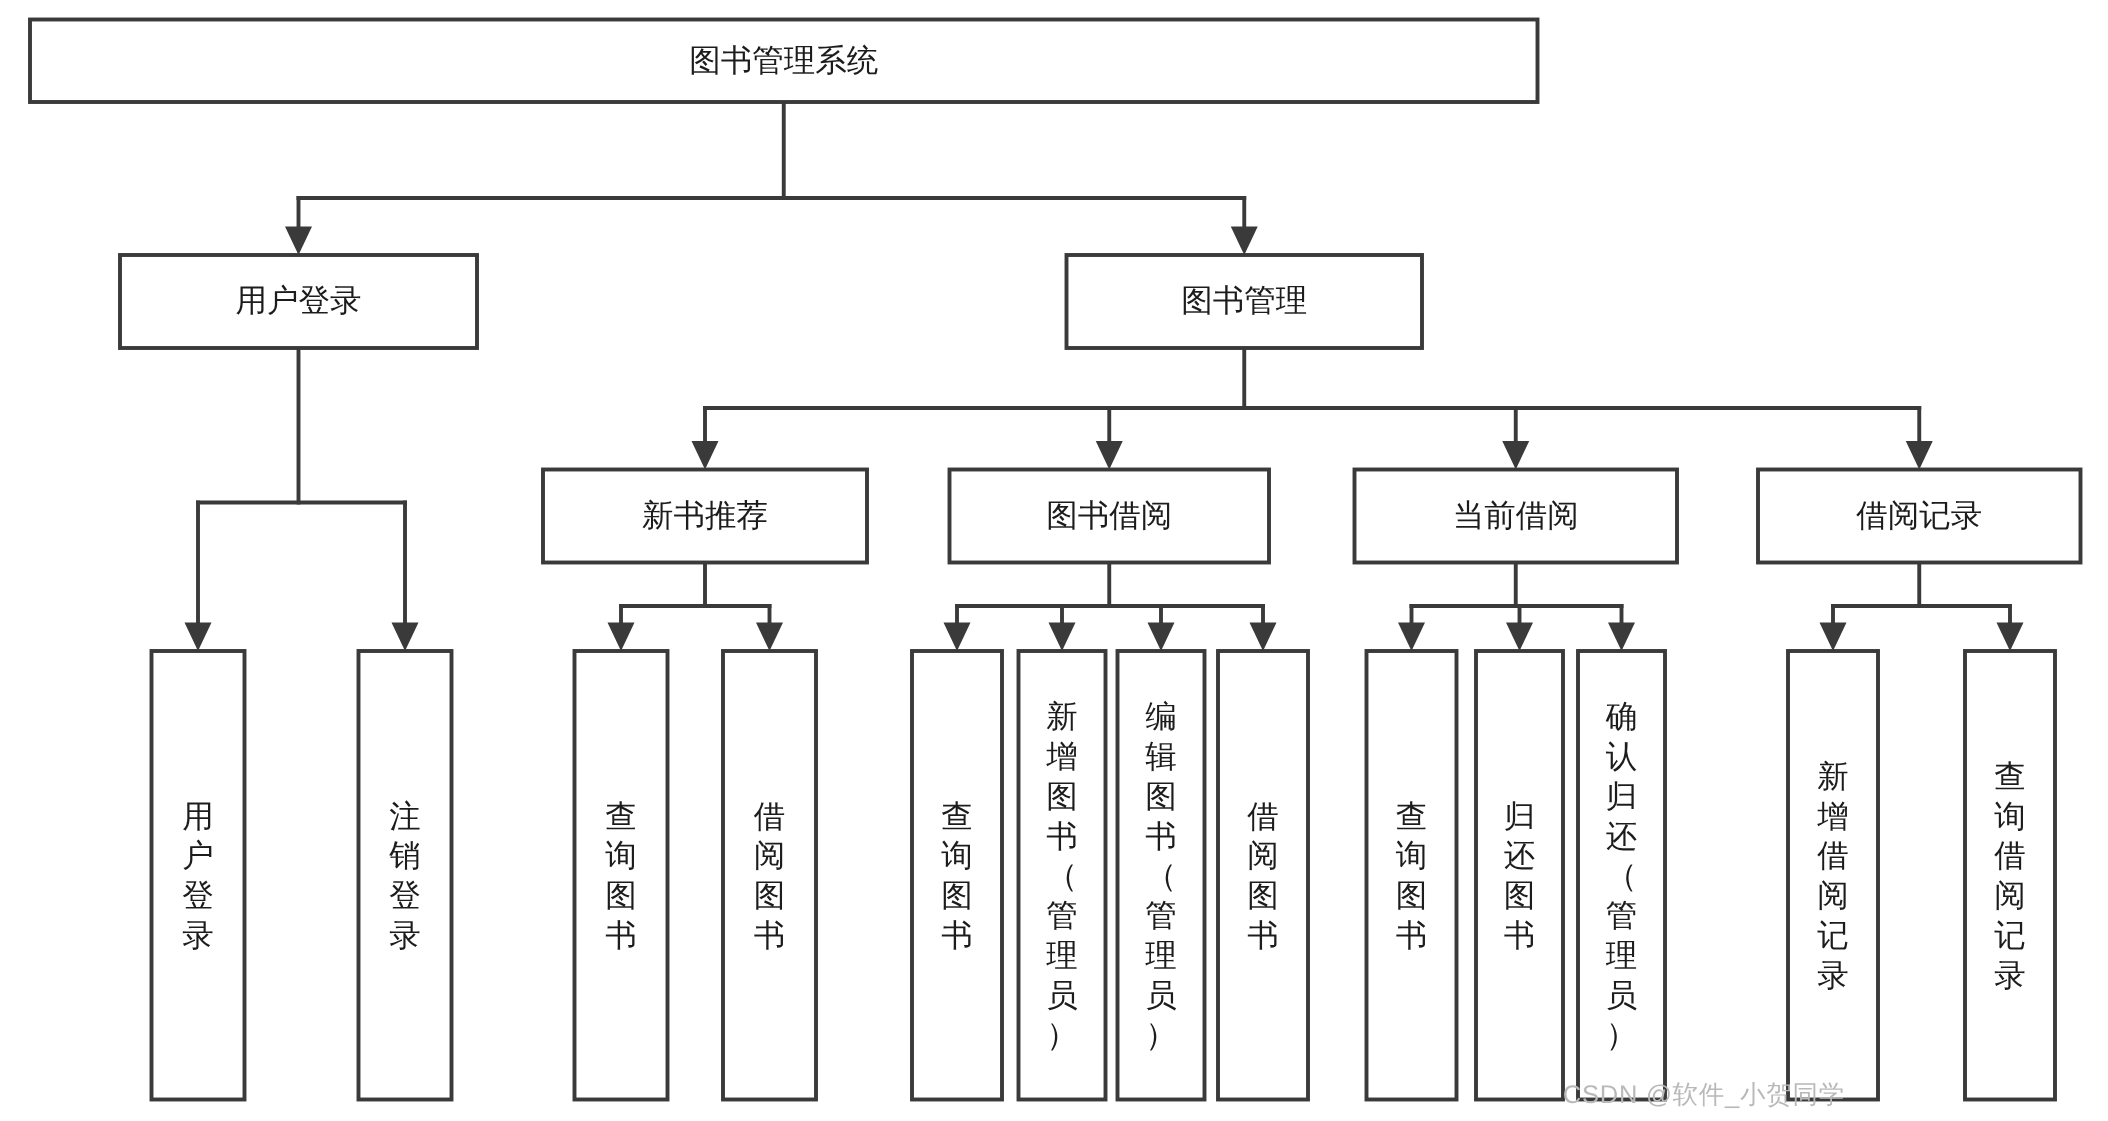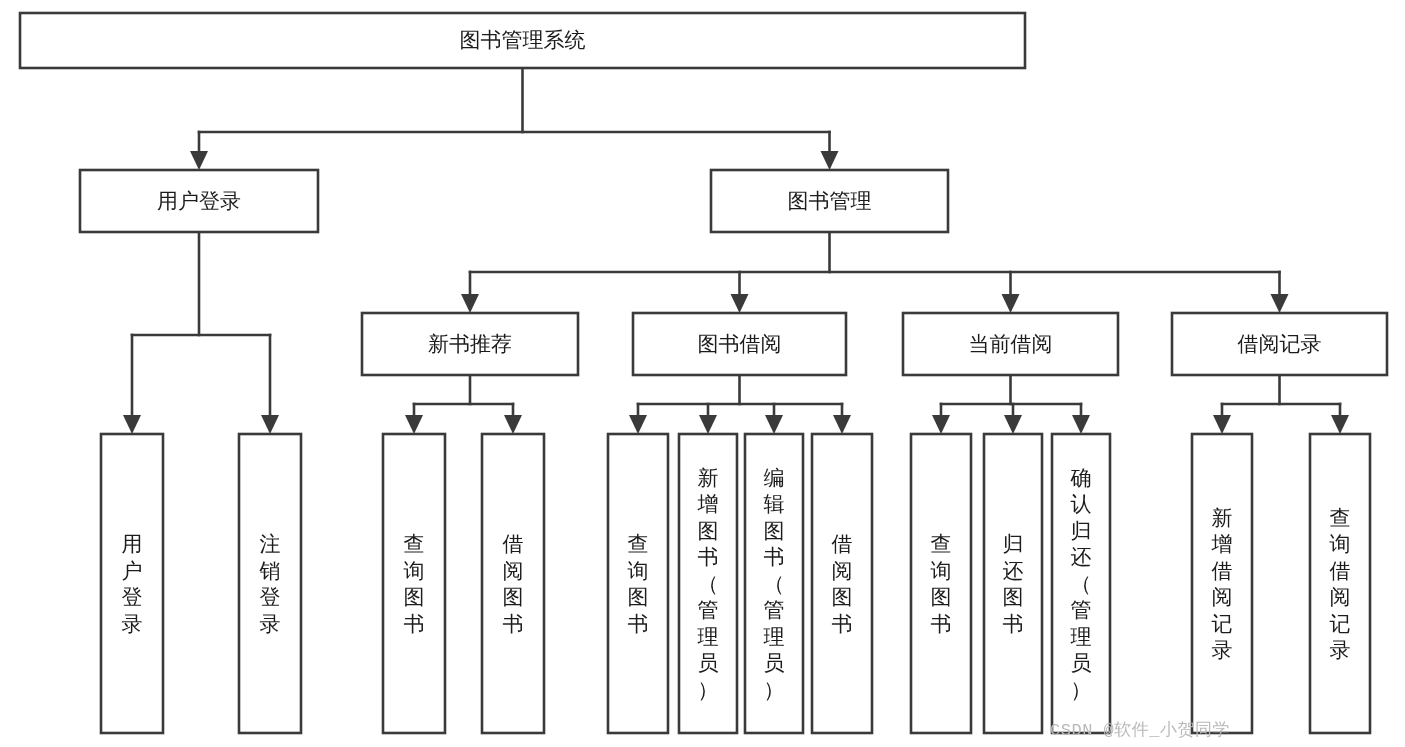--- a/index.html
+++ b/index.html
@@ -50,21 +50,21 @@
   .node-label-vertical {
     font-family: "Liberation Sans", "DejaVu Sans", sans-serif;
     fill: #1c1c1c;
     font-size: 21px;
     text-anchor: middle;
   }
   .watermark {
     position: absolute;
     right: 14px;
     bottom: 6px;
-    font-family: Liberation Mono, monospace;
+    font-family: Liberation Sans, sans-serif;
     font-size: 17px;
     color: #b9b9b9;
     letter-spacing: 0.5px;
     white-space: nowrap;
     pointer-events: none;
     margin-left: 48px;
   }
 </style>
 </head>
 <body>

